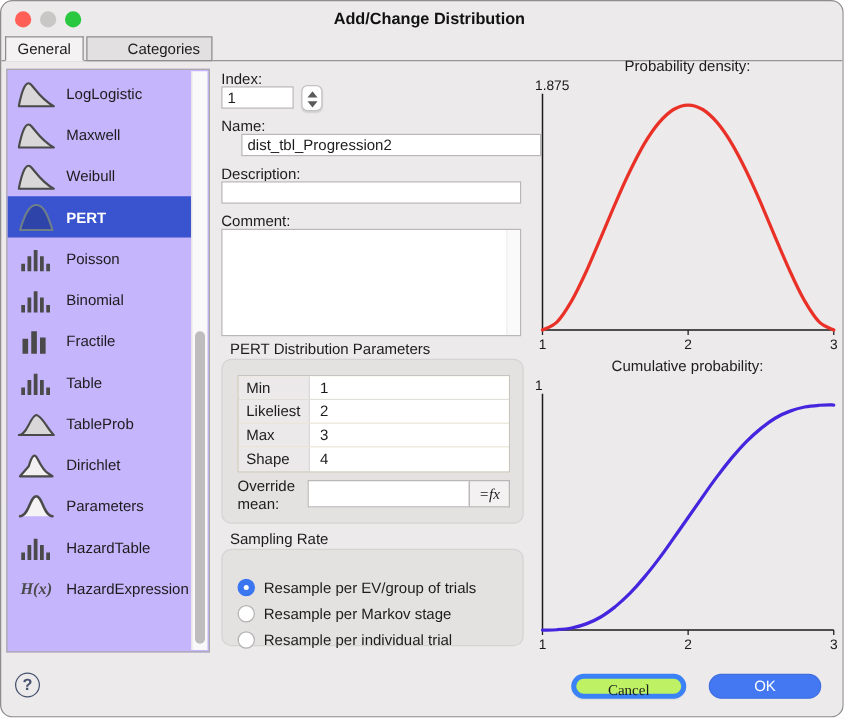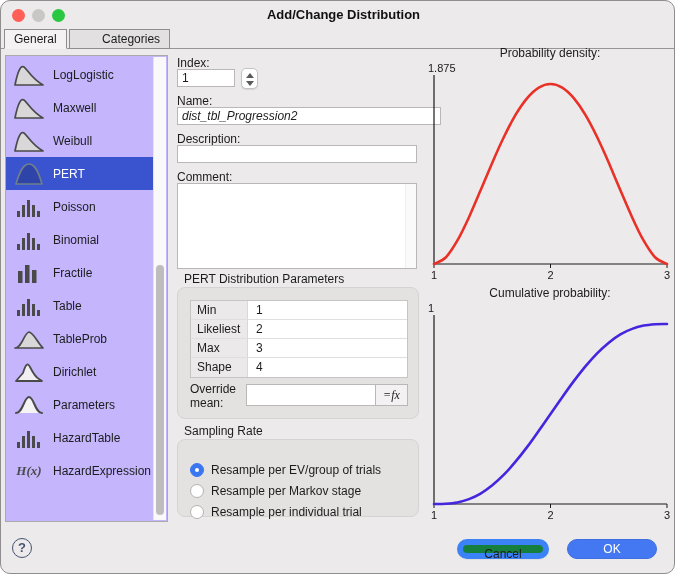--- a/index.html
+++ b/index.html
@@ -19,21 +19,21 @@
   
   .tabbar{ position:absolute; top:28px; left:0; right:0; height:20px; border-bottom:1px solid #979595; padding-left:3px; }
   .tab{ display:inline-block; height:20px; line-height:18px; padding:0 9px; border:1px solid #8f8d8d;
         background:#E2E0E0; position:relative; vertical-align:bottom; cursor:default; }
   .tab + .tab{ margin-left:-1px;padding-left:32px; }
   .tab.active{ background:#F4F2F2; border-bottom-color:#F4F2F2; z-index:2; }
   
   .list-box{ position:absolute; left:4px; top:54px; width:163px; height:467px; background:#c4b5fd; border:1px solid #ABA9A9; }
   .list-items{ position:absolute; left:0; top:2px; right:14px; bottom:0; overflow:hidden; }
   .list-item{ height:33px; display:flex; align-items:center; padding-left:8px; gap:9px; }
-  .list-item.selected{ background:var(--sel,#3a53cf); color:#fff; }
+  .list-item.selected{ background:var(--sel,#3a53cf); color:#fff;font-weight:bold; }
   .list-item .icn{ width:30px; height:24px; flex:0 0 30px; display:flex; align-items:center; justify-content:center; }
   .list-scrollbar{ position:absolute; top:1px; right:1px; bottom:1px; width:13px; background:#FAF9F9; border-left:1px solid #E6E4E4; }
   .list-scrollbar .thumb{ position:absolute; left:2px; width:8px; top:208px; height:250px; background:#BEBCBC; border-radius:4px; }
   
   .lbl{ position:absolute; line-height:13px; }
   .inp{ position:absolute; background:#fff; border:1px solid #B9B7B7; height:18px; font:12px "Liberation Sans","DejaVu Sans",sans-serif; padding:0 4px; color:#1c1c1c; }
   textarea.inp{ height:86px; resize:none; padding:2px 4px; }
   .ta-gutter{ position:absolute; left:404px; top:183px; width:11px; height:84px; background:#FBFAFA; border-left:1px solid #EFEEEE; }
   .stepper{ position:absolute; left:240px; top:67px; width:17px; height:21px; background:#fff; border:1px solid #C4C2C2; border-radius:5px; box-shadow:0 1px 1px rgba(0,0,0,.10); }
   .chev{ width:0; height:0; border-left:4px solid transparent; border-right:4px solid transparent; margin:4px auto 2px; }
@@ -57,21 +57,21 @@
   .radio.on{ background:var(--radio,#3b76f1); border-color:var(--radio,#3b76f1); }
   .radio.on::after{ content:""; position:absolute; left:4px; top:4px; width:4px; height:4px; border-radius:50%; background:#fff; }
   
   .chart-title{ position:absolute; width:246px; text-align:center; line-height:13px; }
   .chart{ position:absolute; width:246px; height:224px; }
   svg text.tick{ font:11px "Liberation Sans","DejaVu Sans",sans-serif; fill:#1a1a1a; }
   
   .help-btn{ position:absolute; left:11px; top:537px; width:20px; height:20px; border:1.5px solid #46536F; border-radius:50%;
              color:#46536F; font-weight:bold; font-size:13px; text-align:center; line-height:17px; background:transparent; }
   .btn{ position:absolute; top:538px; height:20px; border-radius:10px; font-size:12px; text-align:center; line-height:19px; }
-  .btn.cancel{ left:456px; width:92px; background:#15803d; border:6px solid #3b82f6; box-shadow:0 1px 1px rgba(0,0,0,.06); }
+  .btn.cancel{ left:456px; width:92px; background:#bef264; border:4px solid #3b82f6; box-shadow:0 1px 1px rgba(0,0,0,.06);font-family:Liberation Serif, serif; }
   .btn.ok{ left:566px; width:90px; background:var(--ok,#4478f2); color:#fff; border:1px solid #3E6EE0; font-weight:500; }
 </style>
 </head>
 <body>
 
 <div class="window" style="--sel: #3a53cf; --ok: #4478f2; --radio: #3b76f1;">
 
   <div class="titlebar">
     <span class="light red"></span>
     <span class="light gray"></span>
@@ -213,21 +213,21 @@
   </div>
 
   <div class="lbl" style="left:176px;top:56px">Index:</div>
   <input class="inp" style="left: 176px; top: 68px; width: 58px;" value="1">
   <div class="stepper">
     <div class="chev up"></div>
     <div class="chev down"></div>
   </div>
 
   <div class="lbl" style="left:176px;top:94px">Name:</div>
-  <input class="inp" style="left: 176px; top: 106px; width: 264px; font-style: italic;" value="dist_tbl_Progression2">
+  <input class="inp" style="left: 192px; top: 106px; width: 240px;" value="dist_tbl_Progression2">
 
   <div class="lbl" style="left:176px;top:132px">Description:</div>
   <input class="inp" style="left: 176px; top: 144px; width: 240px;" value="">
 
   <div class="lbl" style="left:176px;top:170px">Comment:</div>
   <textarea class="inp" style="left: 176px; top: 182px; width: 240px;"></textarea>
   <div class="ta-gutter"></div>
 
   <div class="grouptitle" style="left:183px;top:272px">PERT Distribution Parameters</div>
   <div class="groupbox" style="left:176px;top:286px;width:242px;height:132px">

